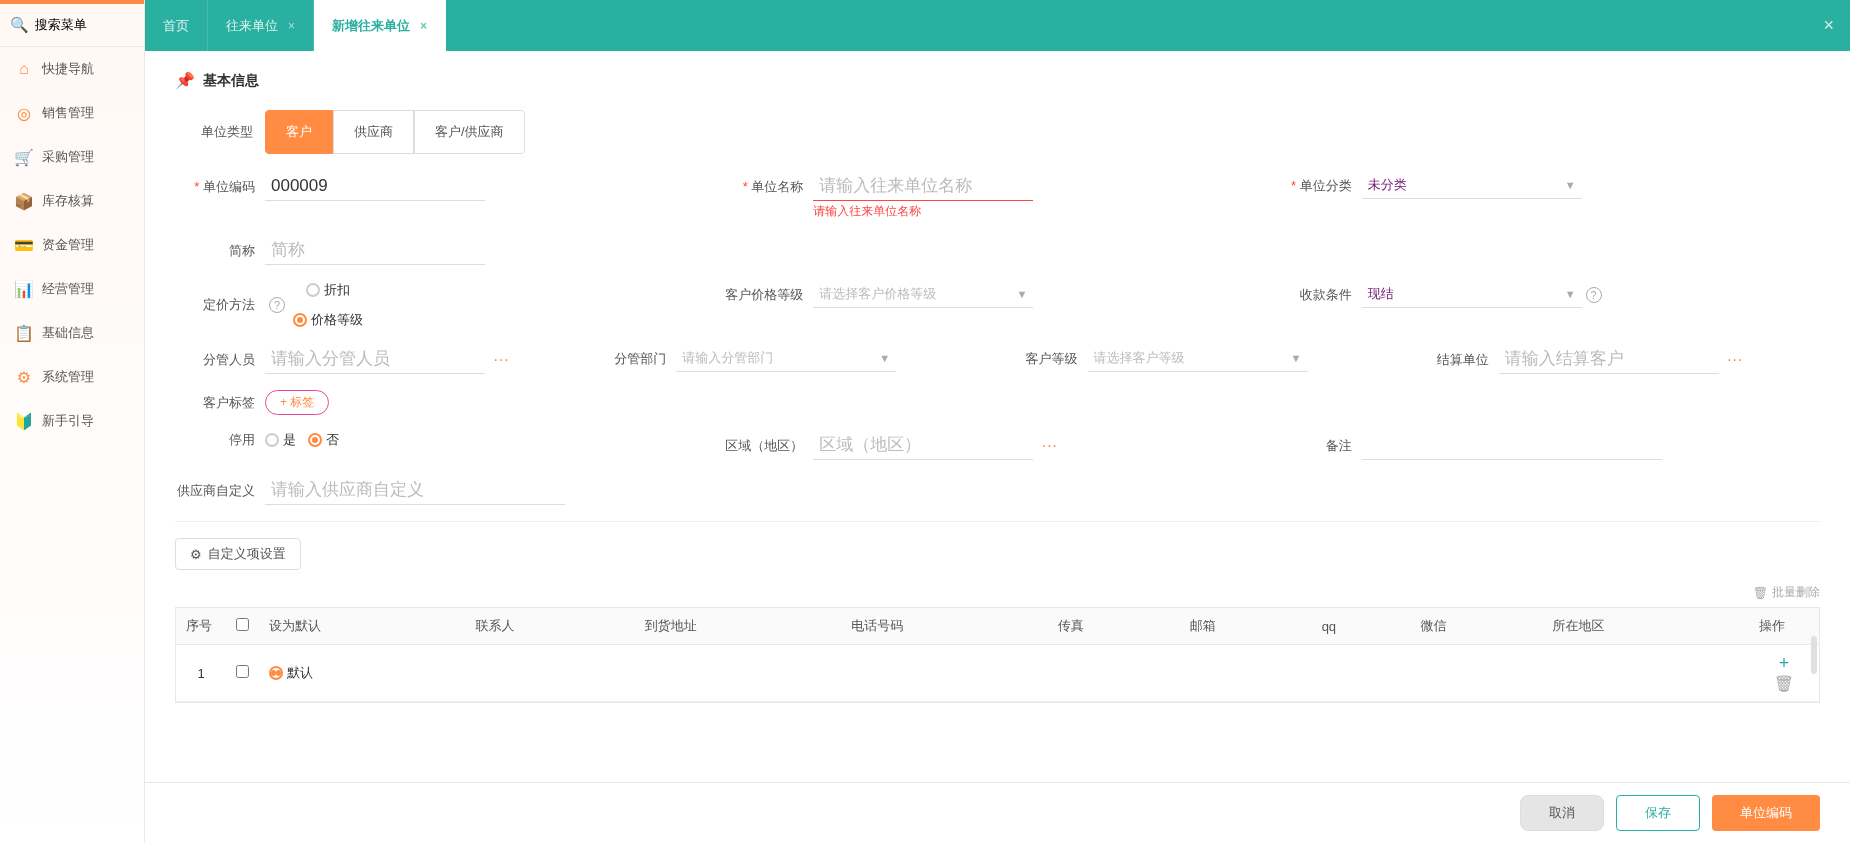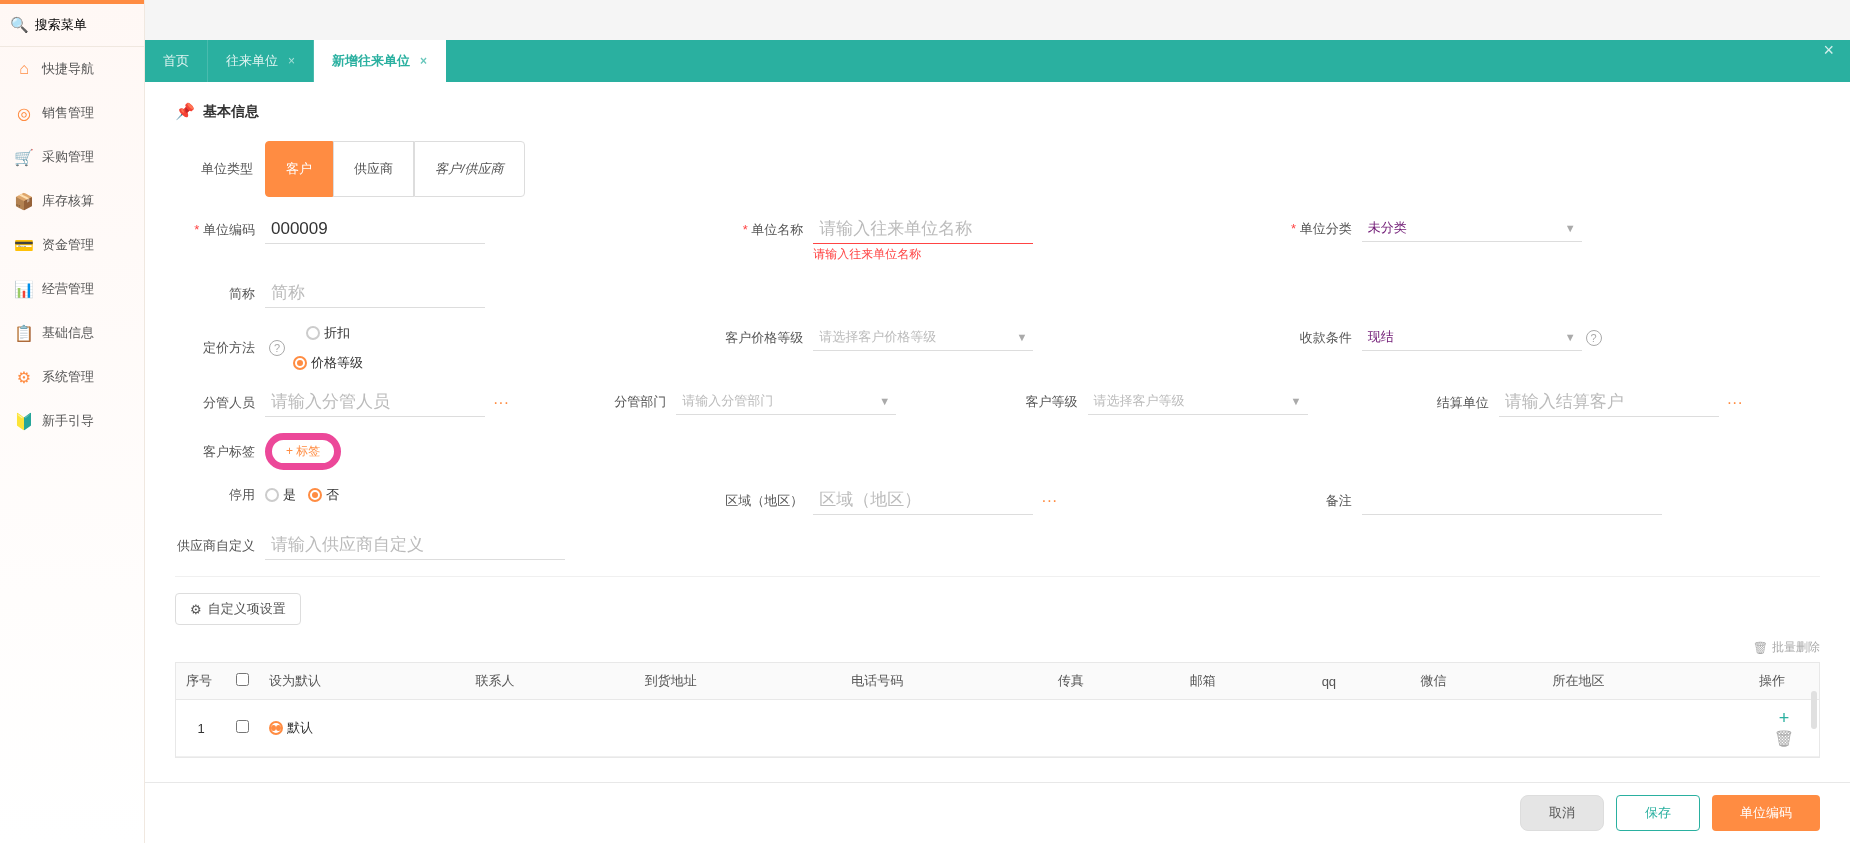--- a/index.html
+++ b/index.html
@@ -56,25 +56,24 @@
       flex: 1;
       display: flex;
       flex-direction: column;
       overflow: hidden;
     }
 
     
     .tab-bar {
       background: #2ab0a0;
       display: flex;
-      align-items: flex-start;
-      height: 42px;
+      align-items: center;
+      height: 51px;
       padding: 0;
       flex-shrink: 0;
-      margin-top: 40px;
     }
     .tab {
       display: flex;
       align-items: center;
       padding: 0 18px;
       height: 100%;
       color: rgba(255,255,255,0.85);
       font-size: 13px;
       cursor: pointer;
       gap: 6px;
@@ -131,35 +130,35 @@
       margin-bottom: 18px;
     }
     .unit-type-label {
       width: 90px;
       text-align: right;
       padding-right: 12px;
       color: #555;
       font-size: 13px;
     }
     .unit-type-btn {
-      padding: 18px 20px;
+      padding: 12px 20px;
       border: 1px solid #ddd;
       background: #fff;
       color: #555;
       font-size: 13px;
       cursor: pointer;
       transition: all 0.2s;
     }
     .unit-type-btn.active {
       background: #ff8c42;
       color: #fff;
       border-color: #ff8c42;
     }
     .unit-type-btn:first-of-type { border-radius: 4px 0 0 4px; }
-    .unit-type-btn:last-of-type { border-radius: 0 4px 4px 0; font-style: italic; }
+    .unit-type-btn:last-of-type { border-radius: 0 4px 4px 0; }
 
     
     .form-row {
       display: flex;
       align-items: flex-start;
       margin-bottom: 16px;
       flex-wrap: wrap;
       gap: 0;
     }
     .form-field {
@@ -265,21 +264,21 @@
     .more-btn {
       color: #ff8c42;
       font-size: 16px;
       cursor: pointer;
       padding: 0 4px;
       margin-left: 4px;
     }
 
     
     .tag-btn {
-      border: 7px solid #ec4899;
+      border: 1px solid #ec4899;
       color: #ff8c42;
       border-radius: 20px;
       padding: 3px 14px;
       font-size: 12px;
       cursor: pointer;
       background: #fff;
       display: inline-flex;
       align-items: center;
       gap: 4px;
     }

